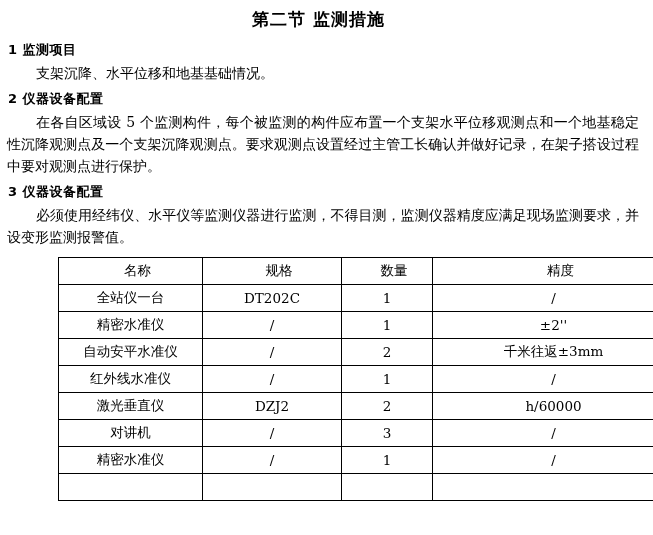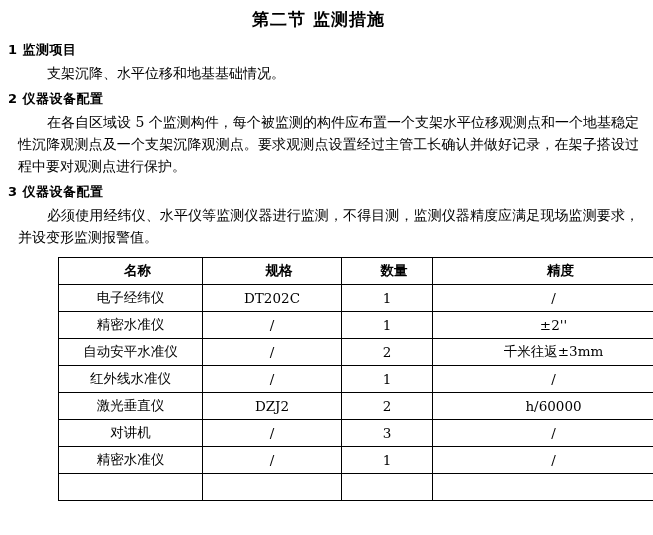--- a/index.html
+++ b/index.html
@@ -35,21 +35,21 @@
     font-size: 13px;
     margin: 6px 0 3px 8px;
     letter-spacing: 0.5px;
   }
   .section-heading .num {
     margin-right: 5px;
   }
   .para {
     font-size: 14px;
     line-height: 22px;
-    margin: 0 14px 2px 18px;
+    margin: 0 14px 2px 7px;
     text-indent: 29px;
     text-align: justify;
     font-family: "DejaVu Serif", "Liberation Serif", serif;
   }
   table.spec {
     border-collapse: collapse;
     margin: 9px 0 0 58px;
     width: 540px;
     table-layout: fixed;
   }
@@ -57,21 +57,21 @@
     border: 1px solid #000000;
     text-align: center;
     vertical-align: middle;
     height: 26px;
     font-size: 13.5px;
     font-family: "DejaVu Serif", "Liberation Serif", serif;
     font-weight: normal;
     padding: 0 2px;
   }
   table.spec th {
-    font-weight: bold;
+    font-weight: normal;
     padding-left: 16px;
   }
   .col-name { width: 125px; }
   .col-spec { width: 120px; }
   .col-qty  { width: 72px; }
   .col-acc  { width: 223px; }
   .clip-row td {
     height: 12px;
     overflow: hidden;
   }
@@ -102,21 +102,21 @@
     <thead>
       <tr>
         <th class="col-name">名称</th>
         <th class="col-spec">规格</th>
         <th class="col-qty">数量</th>
         <th class="col-acc">精度</th>
       </tr>
     </thead>
     <tbody>
       <tr>
-        <td>电子经纬仪</td>
+        <td>全站仪一台</td>
         <td>DT202C</td>
         <td>1</td>
         <td>/</td>
       </tr>
       <tr>
         <td>精密水准仪</td>
         <td>/</td>
         <td>1</td>
         <td>±2''</td>
       </tr>

